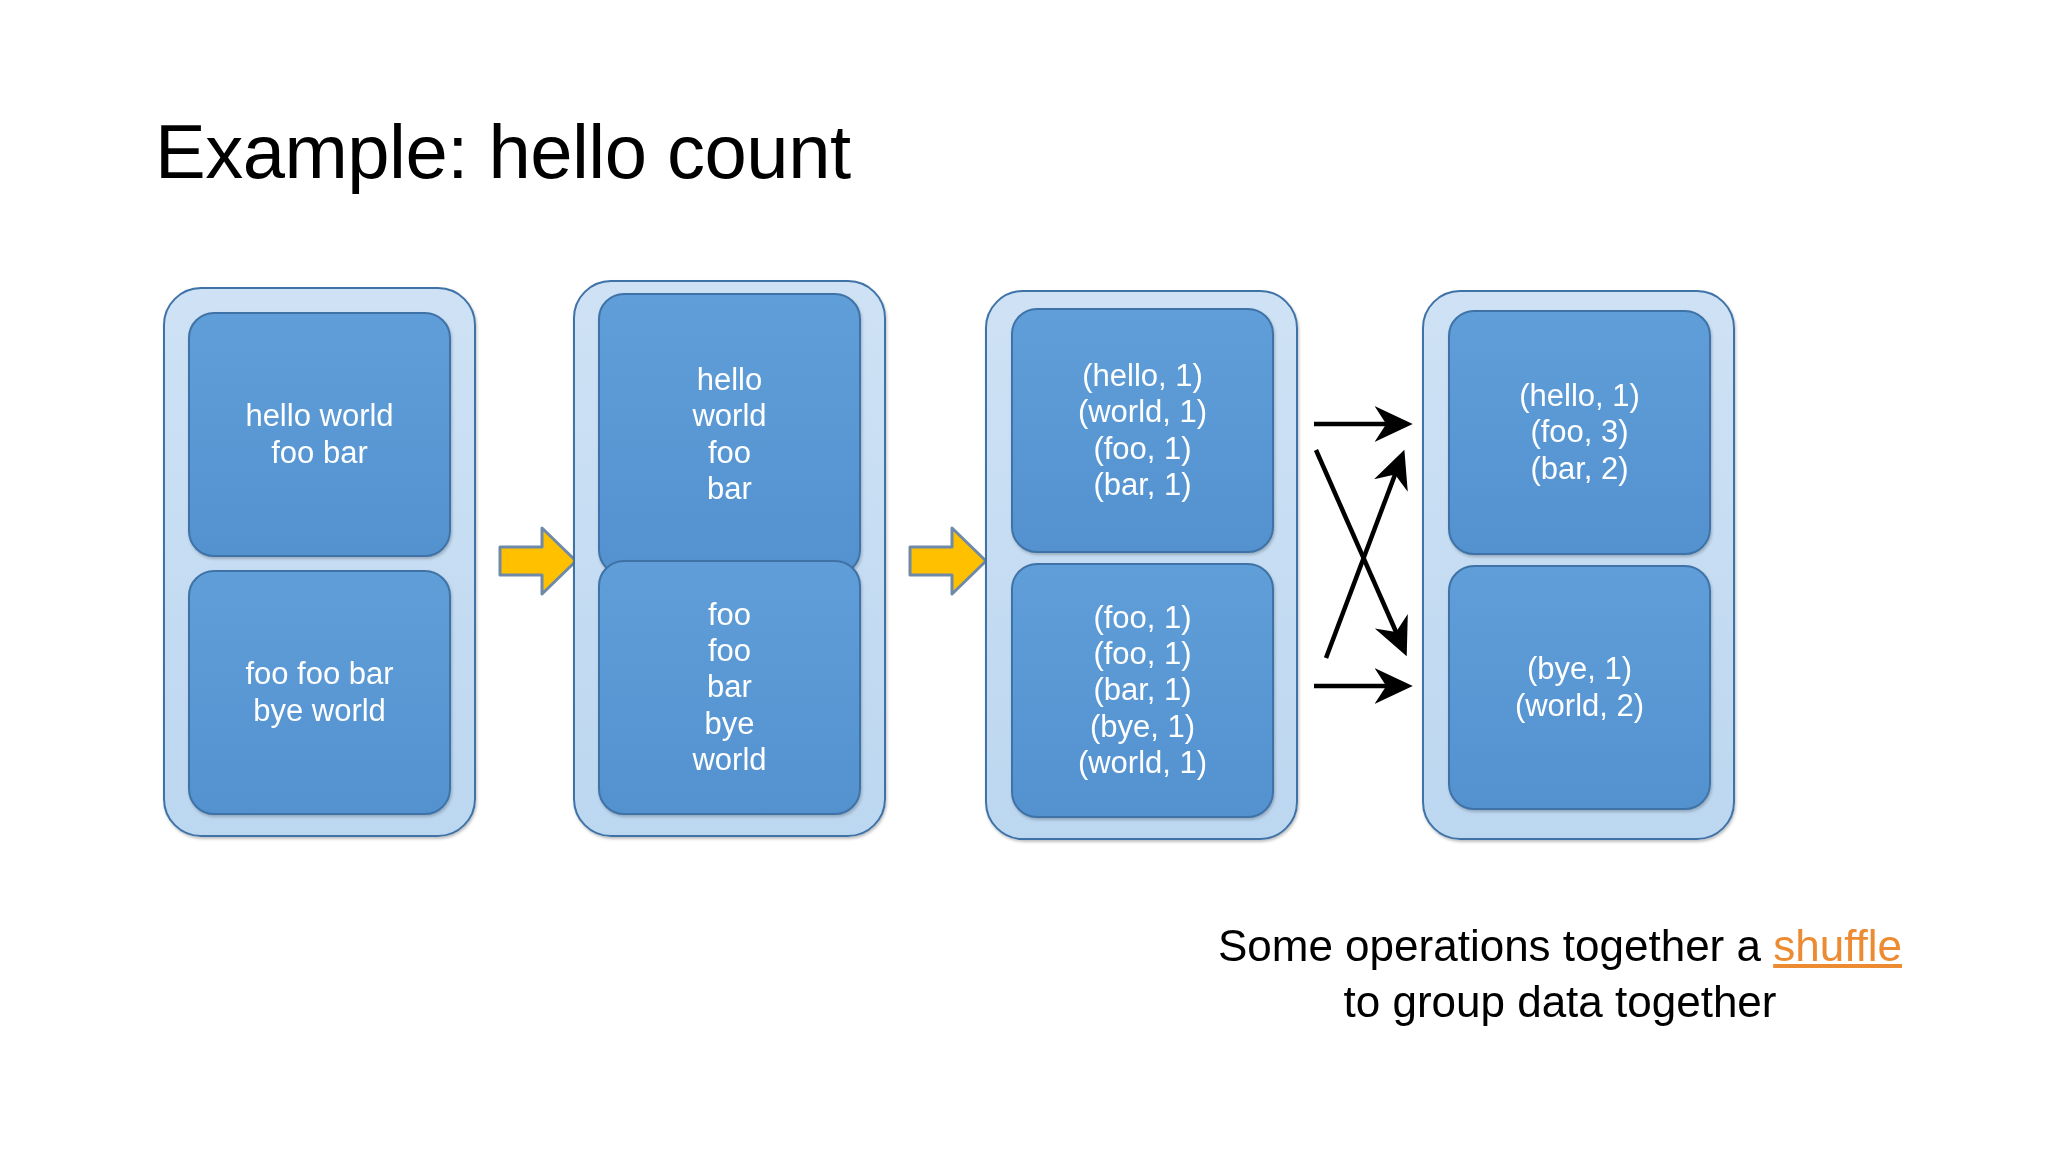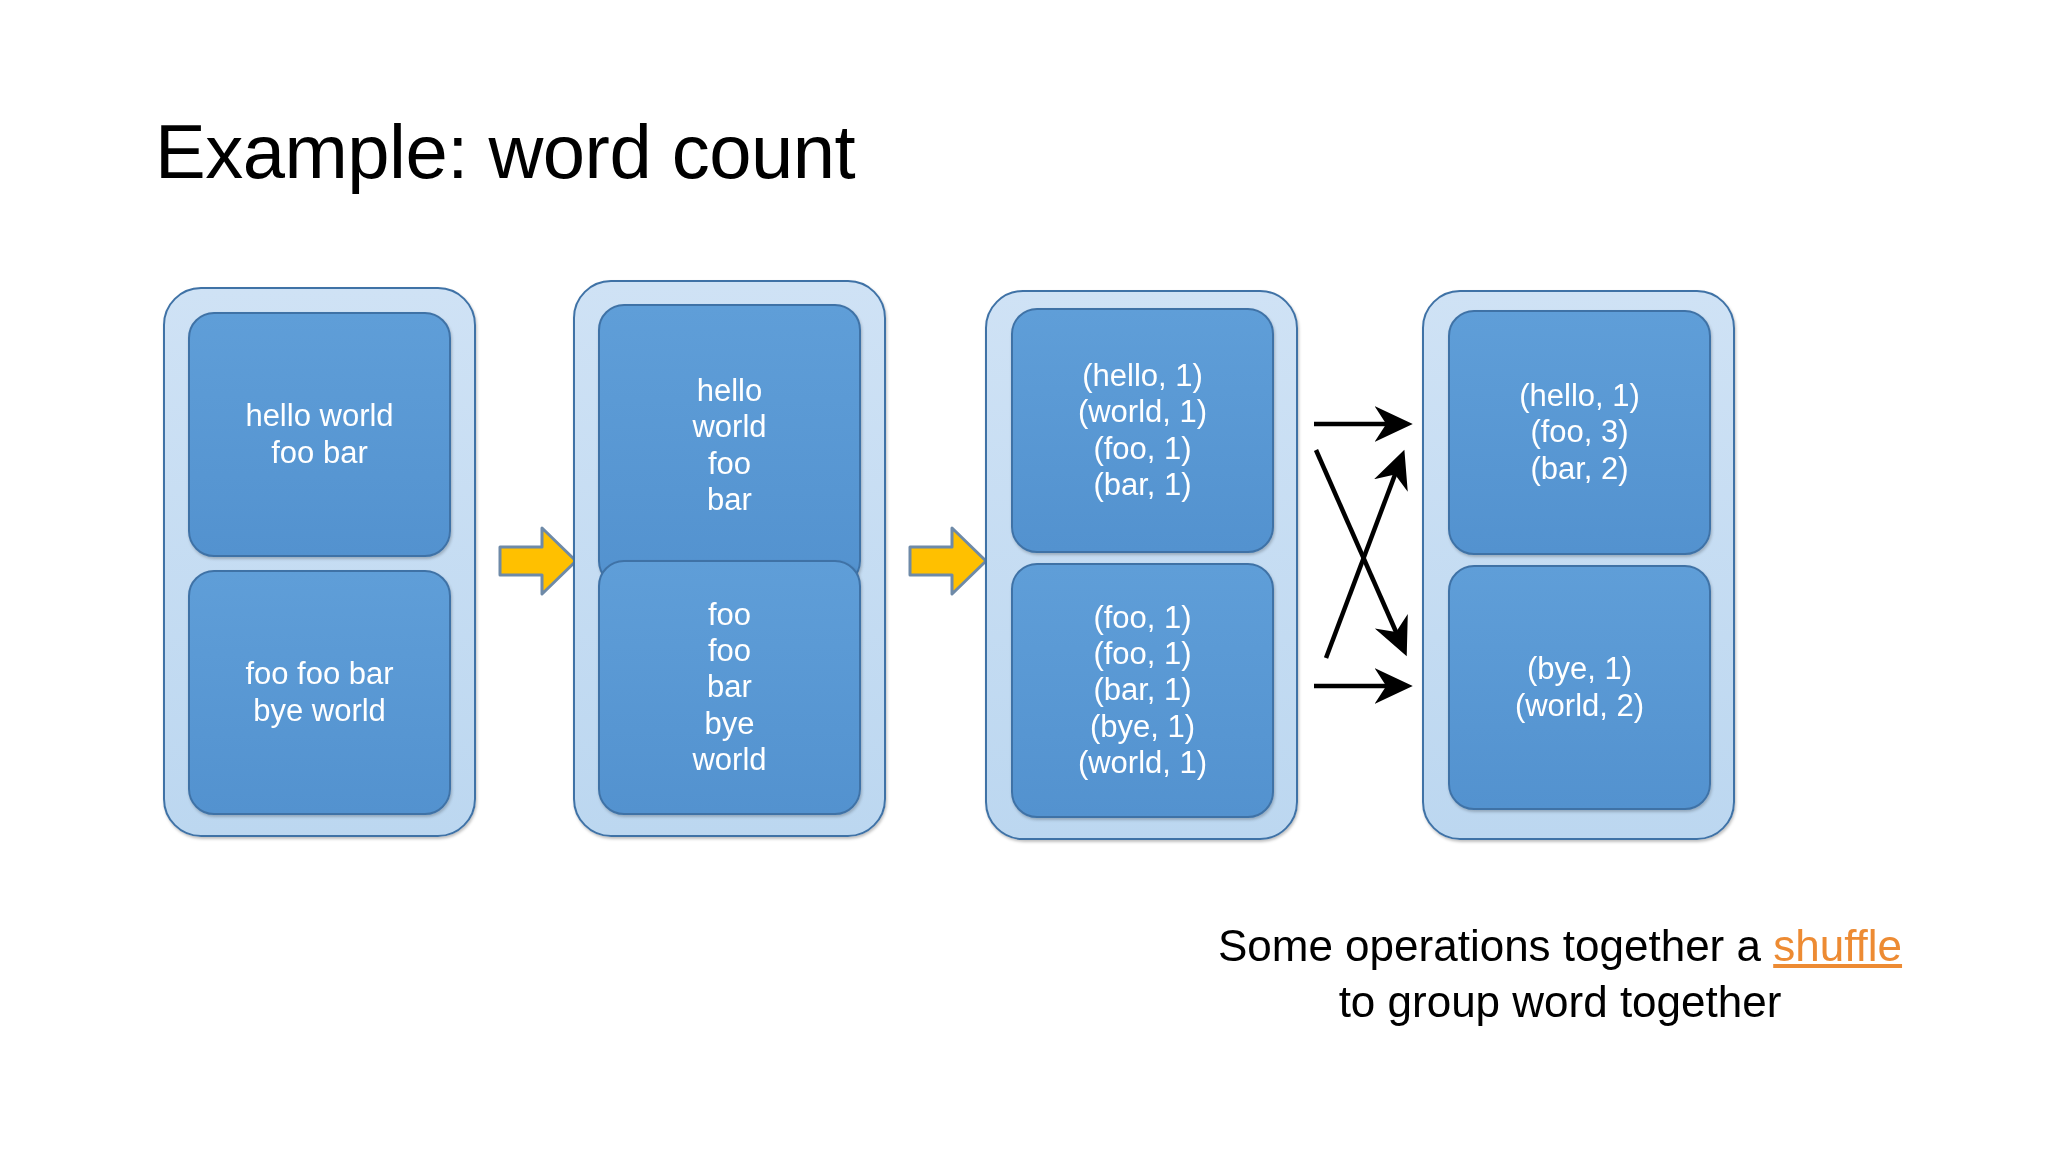--- a/index.html
+++ b/index.html
@@ -89,21 +89,21 @@
     text-align: center;
     font-size: 44px;
     line-height: 1.27;
     color: #000000;
   }
   #caption .hl { color: #ED8B33; text-decoration: underline; }
 </style>
 </head>
 <body>
 
-<div id="slide-title">Example: word count</div>
+<div id="slide-title">Example: hello count</div>
 
 <div id="diagram">
 
   <div class="column" style="left:163px; top:287px; width:313px; height:550px;">
   </div>
   <div class="card" style="left:188px; top:570px; width:263px; height:245px;">
     <span class="lines">foo foo bar
 bye world</span>
   </div>
   <div class="card" style="left:188px; top:312px; width:263px; height:245px;">
@@ -112,21 +112,21 @@
   </div>
 
   <div class="block-arrow" style="left:498px; top:525px; width:80px; height:72px;">
     <svg width="80" height="72" viewBox="0 0 80 72" xmlns="http://www.w3.org/2000/svg">
       <polygon points="2,22 44,22 44,3 78,36 44,69 44,50 2,50" fill="#FFC000" stroke="#6E8AA8" stroke-width="3" stroke-linejoin="round"></polygon>
     </svg>
   </div>
 
   <div class="column" style="left:573px; top:280px; width:313px; height:557px;">
   </div>
-  <div class="card" style="left:598px; top:304px; width:263px; height:283px;justify-content:flex-end;">
+  <div class="card" style="left:598px; top:293px; width:263px; height:283px;justify-content:flex-end;">
     <span class="lines">hello
 world
 foo
 bar</span>
   </div>
   <div class="card" style="left:598px; top:560px; width:263px; height:255px;">
     <span class="lines">foo
 foo
 bar
 bye
@@ -180,14 +180,14 @@
   </div>
   <div class="card" style="left:1448px; top:565px; width:263px; height:245px;">
     <span class="lines">(bye, 1)
 (world, 2)</span>
   </div>
 
 </div>
 
 <div id="caption">
   <span>Some operations together a </span><span class="hl">shuffle</span><br>
-  <span>to group word together</span>
+  <span>to group data together</span>
 </div>
 
 </body></html>

